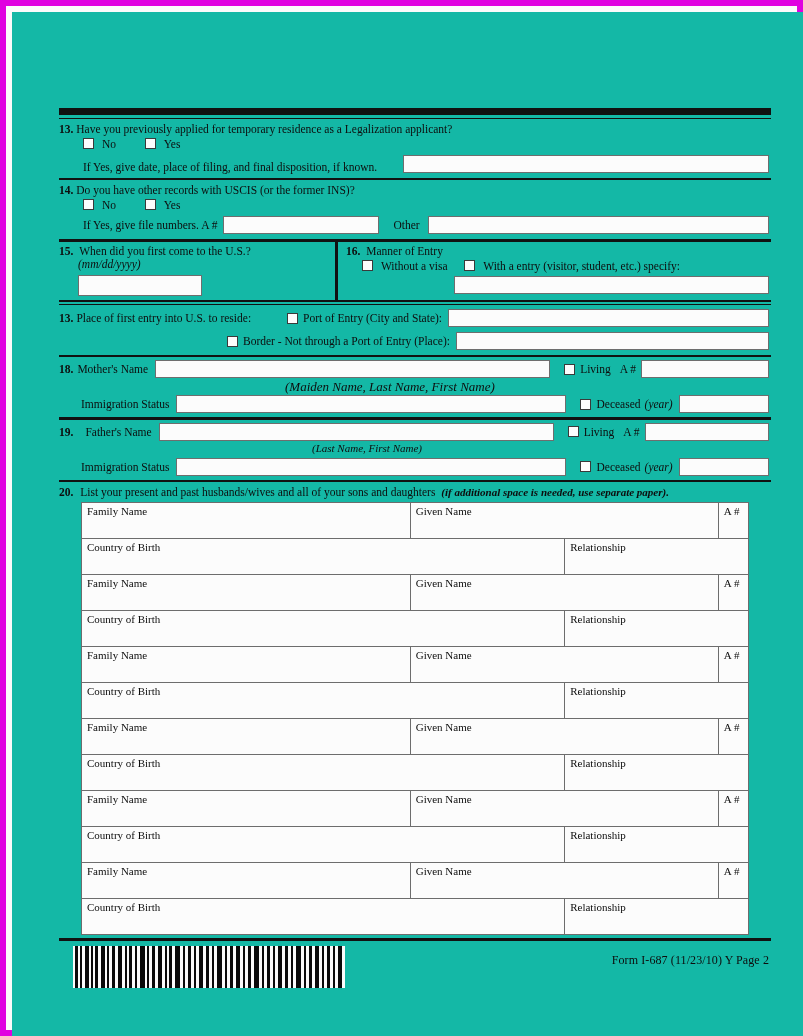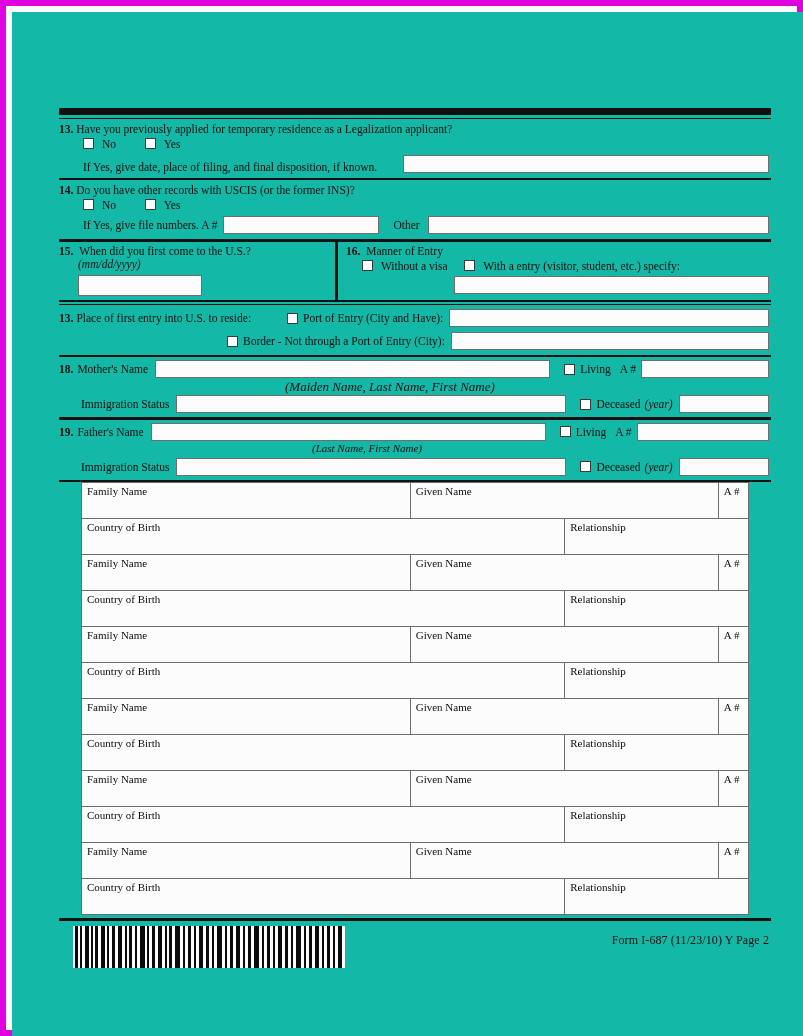--- a/index.html
+++ b/index.html
@@ -152,26 +152,26 @@
         </div>
       </div>
     </div>
     <div class="sectrule"></div>
     <div class="dbl"></div>
 
     <div class="row" style="padding-top:4px;display:flex;align-items:center;">
       <span class="qnum">13.</span>
       <span style="margin-left:3px;white-space:nowrap;">Place of first entry into U.S. to reside:</span>
       <span class="cbx" style="margin-left:36px;"></span>
-      <span style="margin-left:5px;white-space:nowrap;">Port of Entry (City and Have):</span>
+      <span style="margin-left:5px;white-space:nowrap;">Port of Entry (City and State):</span>
       <span class="fld" style="flex:1;margin-left:6px;margin-right:2px;"></span>
     </div>
     <div class="row" style="padding-top:5px;display:flex;align-items:center;">
       <span class="cbx" style="margin-left:168px;"></span>
-      <span style="margin-left:5px;white-space:nowrap;">Border - Not through a Port of Entry  (City):</span>
+      <span style="margin-left:5px;white-space:nowrap;">Border - Not through a Port of Entry  (Place):</span>
       <span class="fld" style="flex:1;margin-left:6px;margin-right:2px;"></span>
     </div>
     <div class="sectrule" style="margin-top:5px;"></div>
 
     <div class="nameline">
       <span class="qnum">18.</span>
       <span style="margin-left:4px;white-space:nowrap;">Mother's Name</span>
       <span class="fld" style="width:395px;margin-left:7px;"></span>
       <span class="cbx" style="margin-left:14px;"></span>
       <span style="margin-left:5px;">Living</span>
@@ -186,40 +186,45 @@
       <span class="fld" style="width:390px;margin-left:7px;"></span>
       <span class="cbx" style="margin-left:14px;"></span>
       <span style="margin-left:5px;">Deceased</span>
       <span class="ital" style="margin-left:4px;">(year)</span>
       <span class="fld" style="flex:1;margin-left:6px;margin-right:2px;"></span>
     </div>
     <div class="sectrule"></div>
 
     <div class="nameline">
       <span class="qnum">19.</span>
-      <span style="margin-left:4px;white-space:nowrap;">Father's Name</span>
+      <span style="margin-left:12px;white-space:nowrap;">Father's Name</span>
       <span class="fld" style="width:395px;margin-left:7px;"></span>
       <span class="cbx" style="margin-left:14px;"></span>
       <span style="margin-left:5px;">Living</span>
       <span style="margin-left:9px;">A #</span>
       <span class="fld" style="flex:1;margin-left:5px;margin-right:2px;"></span>
     </div>
     <div class="row" style="position:relative;height:14px;">
       <span class="ital" style="position:absolute;left:253px;font-size:11px;">(Last Name, First Name)</span>
     </div>
     <div class="statusline">
       <span style="margin-left:22px;white-space:nowrap;">Immigration Status</span>
       <span class="fld" style="width:390px;margin-left:7px;"></span>
       <span class="cbx" style="margin-left:14px;"></span>
       <span style="margin-left:5px;">Deceased</span>
       <span class="ital" style="margin-left:4px;">(year)</span>
       <span class="fld" style="flex:1;margin-left:6px;margin-right:2px;"></span>
     </div>
     <div class="sectrule"></div>
 
+    <div class="row" style="padding:4px 0 4px 0;">
+      <span class="qnum">20.</span>
+      <span style="margin-left:4px;">List your present and past husbands/wives and all of your sons and daughters</span>
+      <span class="ital bold" style="margin-left:3px;font-size:11px;">(if additional space is needed, use separate paper).</span>
+    </div>
 
     <table class="tbl">
       <tbody>
 
         <tr>
           <td colspan="2" style="width:228px;"><span>Family Name</span></td>
           <td colspan="2" style="width:214px;"><span>Given Name</span></td>
           <td colspan="2"><span>A #</span></td>
         </tr>
         <tr>

